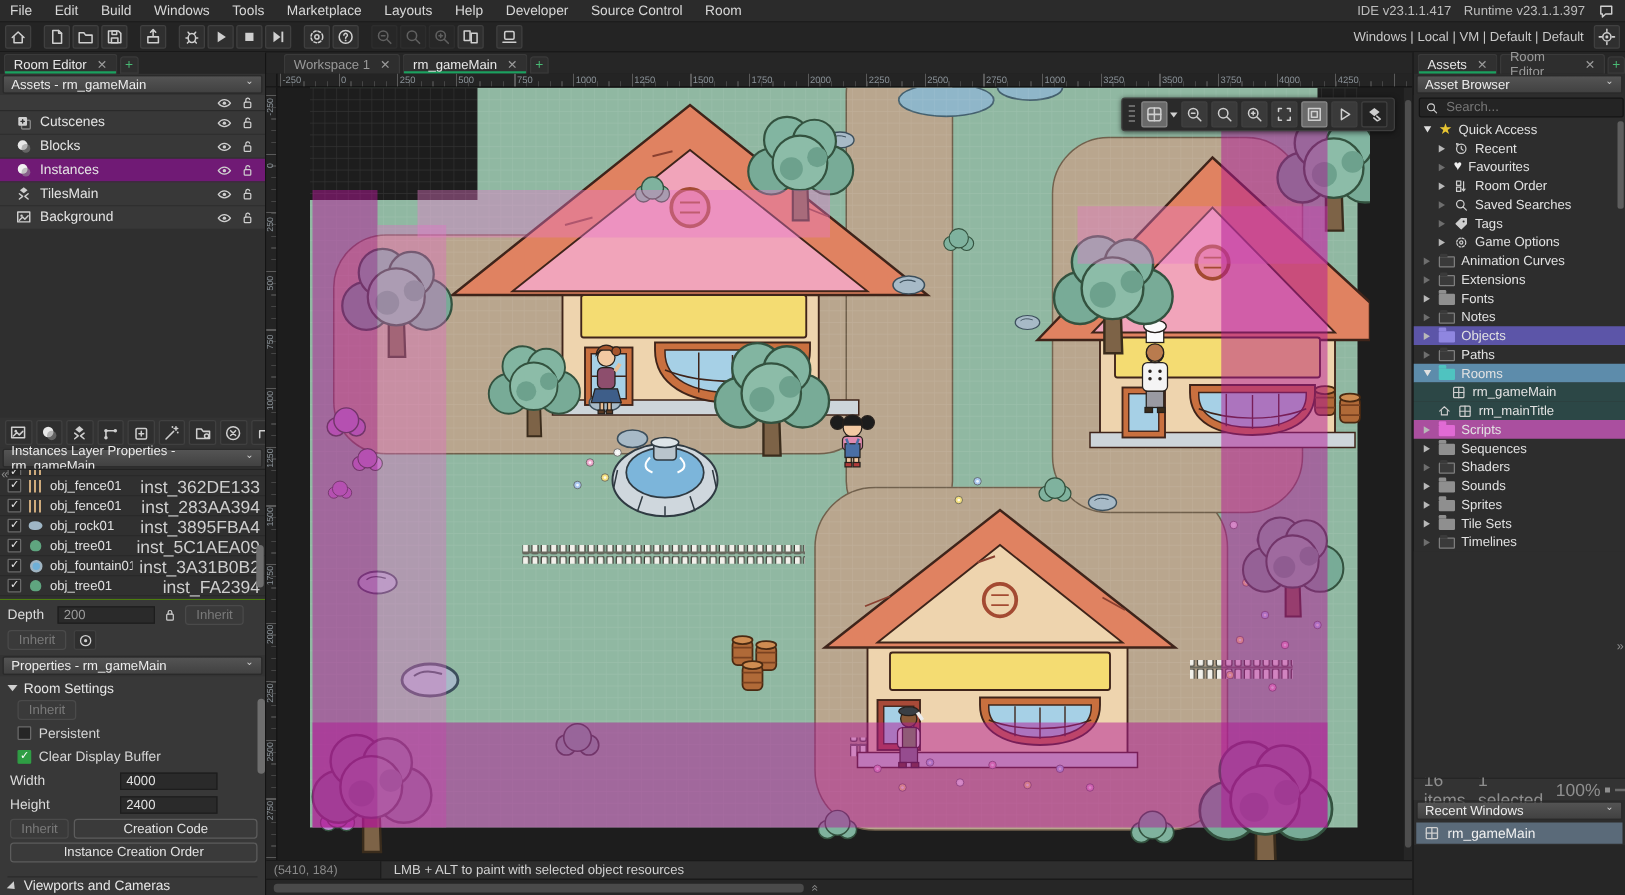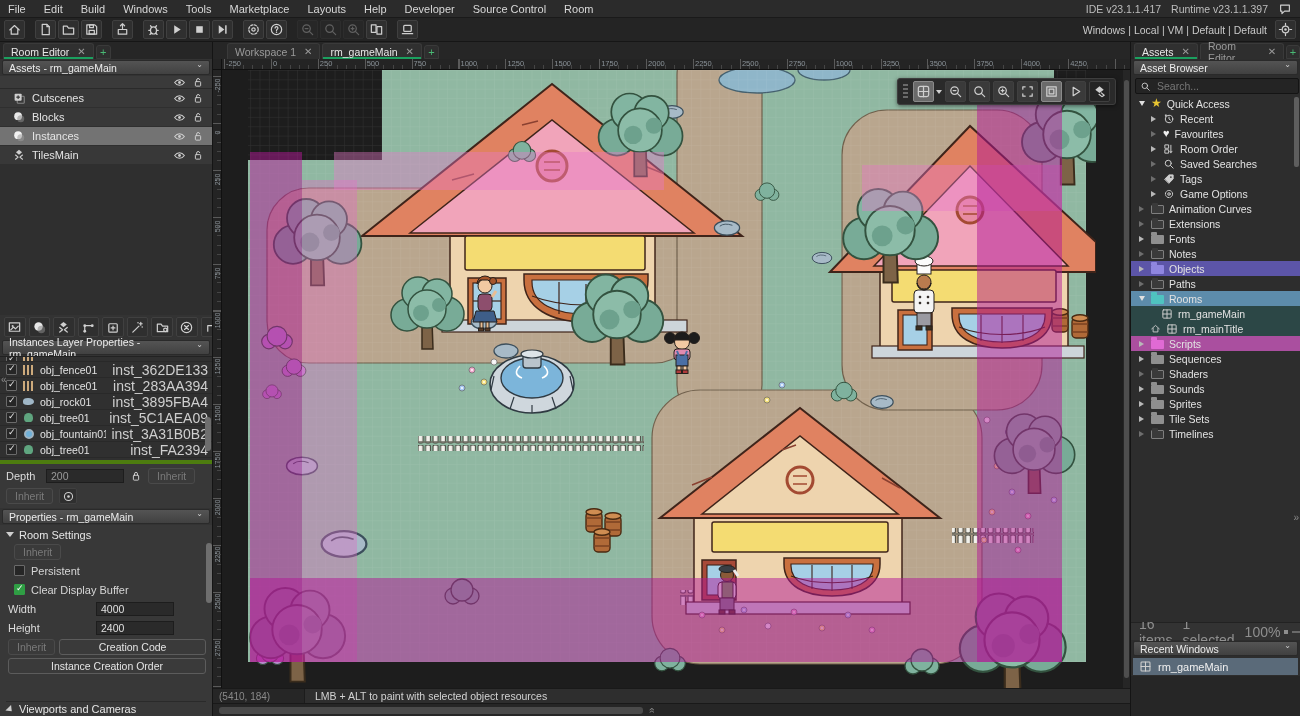--- a/index.html
+++ b/index.html
@@ -41,21 +41,21 @@
 
   
   .dd{height:15px;margin:1px 2px;background:linear-gradient(#545454,#414141);border:1px solid #2a2a2a;border-radius:2px;display:flex;align-items:center;padding:0 6px;font-size:10.5px;color:#ececec;}
   .dd .caret{margin-left:auto;color:#cfcfcf;font-size:8px;}
   .dd .caret::before{content:"\2304";position:relative;top:-3px;}
 
   
   .layer-area{background:#2f2f2f;display:flex;flex-direction:column;}
   .eyelock{height:13px;display:flex;justify-content:flex-end;align-items:center;gap:6px;padding-right:8px;background:#3a3a3a;border-bottom:1px solid #2a2a2a;}
   .lrow{height:19px;display:flex;align-items:center;gap:6px;padding:0 8px 0 12px;background:#383838;border-bottom:1px solid #2f2f2f;}
-  .lrow.sel{background:#737373;}
+  .lrow.sel{background:#701a75;}
   .lrow .nm{flex:1;color:#e4e4e4;}
   .layer-spacer{height:150px;background:#2f2f2f;}
   .layer-toolbar{height:24px;display:flex;align-items:center;gap:3px;padding:0 4px;background:#333;overflow:hidden;}
   .layer-toolbar .tbtn{width:22px;height:20px;}
 
   
   .inst-list{height:104px;background:#303030;overflow:hidden;position:relative;border-top:1px solid #222;}
   .irow{height:16px;display:flex;align-items:center;gap:5px;padding:0 4px 0 6px;border-bottom:1px solid #292929;}
   .irow .obj{width:88px;color:#e2e2e2;font-size:10.5px;white-space:nowrap;overflow:hidden;}
   .irow .iid{color:#cfcfcf;font-size:14px;white-space:nowrap;}
@@ -65,21 +65,21 @@
   .cb.green{background:#2f9e44;border-color:#2f9e44;}
   .cb.green::before{color:#fff;}
   .oicon{width:13px;height:13px;flex:none;display:flex;align-items:center;justify-content:center;}
   .oi-fence{width:11px;height:10px;background:repeating-linear-gradient(90deg,#cdaa7c 0 2px,transparent 2px 4px);}
   .oi-rock{width:11px;height:7px;background:#9fb6c6;border-radius:50% 60% 55% 45%;}
   .oi-tree{width:9px;height:9px;background:#5fa57f;border-radius:50% 50% 40% 40%;}
   .oi-fount{width:10px;height:10px;background:#6fb0d8;border-radius:50%;border:2px solid #9fb4c2;}
   .vsb{position:absolute;right:1px;width:6px;border-radius:3px;background:#6e6e6e;}
 
   
-  .depth-area{background:#383838;padding:4px 6px;border-top:4px solid #4d7c0f;}
+  .depth-area{background:#383838;padding:4px 6px;border-top:1px solid #4d7c0f;}
   .drow{display:flex;align-items:center;gap:6px;margin-bottom:4px;}
   .dlabel{color:#dcdcdc;width:34px;}
   .dinput{width:78px;height:14px;background:#2a2a2a;border:1px solid #1d1d1d;color:#9a9a9a;font-size:10.5px;padding:0 4px;}
   .btn{background:#3a3a3a;border:1px solid #5c5c5c;border-radius:3px;color:#e4e4e4;font-size:10.5px;height:16px;padding:0 8px;display:flex;align-items:center;justify-content:center;}
   .btn.dis{color:#7a7a7a;border-color:#4a4a4a;}
   .props{background:#383838;flex:1;padding:2px 6px 0 6px;display:flex;flex-direction:column;position:relative;overflow:hidden;}
   .sec-h{display:flex;align-items:center;gap:5px;color:#e6e6e6;height:15px;}
   .tri-d{width:0;height:0;border-left:4px solid transparent;border-right:4px solid transparent;border-top:5px solid #cfcfcf;}
   .prow{display:flex;align-items:center;gap:6px;height:19px;padding-left:8px;}
   .plabel{color:#dcdcdc;width:56px;}
@@ -376,20 +376,36 @@
               <rect x="4.5" y="7.5" width="7" height="6" rx="1"></rect>
               <path d="M6.2 7.5V5.4a2.1 2.1 0 0 1 4.1-.6"></path>
             </svg>
         </div>
         <div class="lrow">
           <svg class="ico" width="14" height="14" viewBox="0 0 16 16">
               <path class="fl" d="M8 2l3.5 2.8L8 7.6 4.5 4.8z"></path>
               <path d="M4 8l3 2.4L4 12.8M12 8 9 10.4l3 2.4"></path>
             </svg>
           <span class="nm">TilesMain</span>
+          <svg class="ico" width="13" height="13" viewBox="0 0 16 16">
+              <path d="M2 8s2.5-3.5 6-3.5S14 8 14 8s-2.5 3.5-6 3.5S2 8 2 8z"></path>
+              <circle class="fl" cx="8" cy="8" r="1.7"></circle>
+            </svg>
+          <svg class="ico" width="12" height="12" viewBox="0 0 16 16">
+              <rect x="4.5" y="7.5" width="7" height="6" rx="1"></rect>
+              <path d="M6.2 7.5V5.4a2.1 2.1 0 0 1 4.1-.6"></path>
+            </svg>
+        </div>
+        <div class="lrow">
+          <svg class="ico" width="14" height="14" viewBox="0 0 16 16">
+              <rect x="2.5" y="3" width="11" height="9"></rect>
+              <circle class="fl" cx="6" cy="6.3" r="1.1"></circle>
+              <path d="M4 10.5l3-3 2 2 3-3"></path>
+            </svg>
+          <span class="nm">Background</span>
           <svg class="ico" width="13" height="13" viewBox="0 0 16 16">
               <path d="M2 8s2.5-3.5 6-3.5S14 8 14 8s-2.5 3.5-6 3.5S2 8 2 8z"></path>
               <circle class="fl" cx="8" cy="8" r="1.7"></circle>
             </svg>
           <svg class="ico" width="12" height="12" viewBox="0 0 16 16">
               <rect x="4.5" y="7.5" width="7" height="6" rx="1"></rect>
               <path d="M6.2 7.5V5.4a2.1 2.1 0 0 1 4.1-.6"></path>
             </svg>
         </div>
         <div class="layer-spacer"></div>

